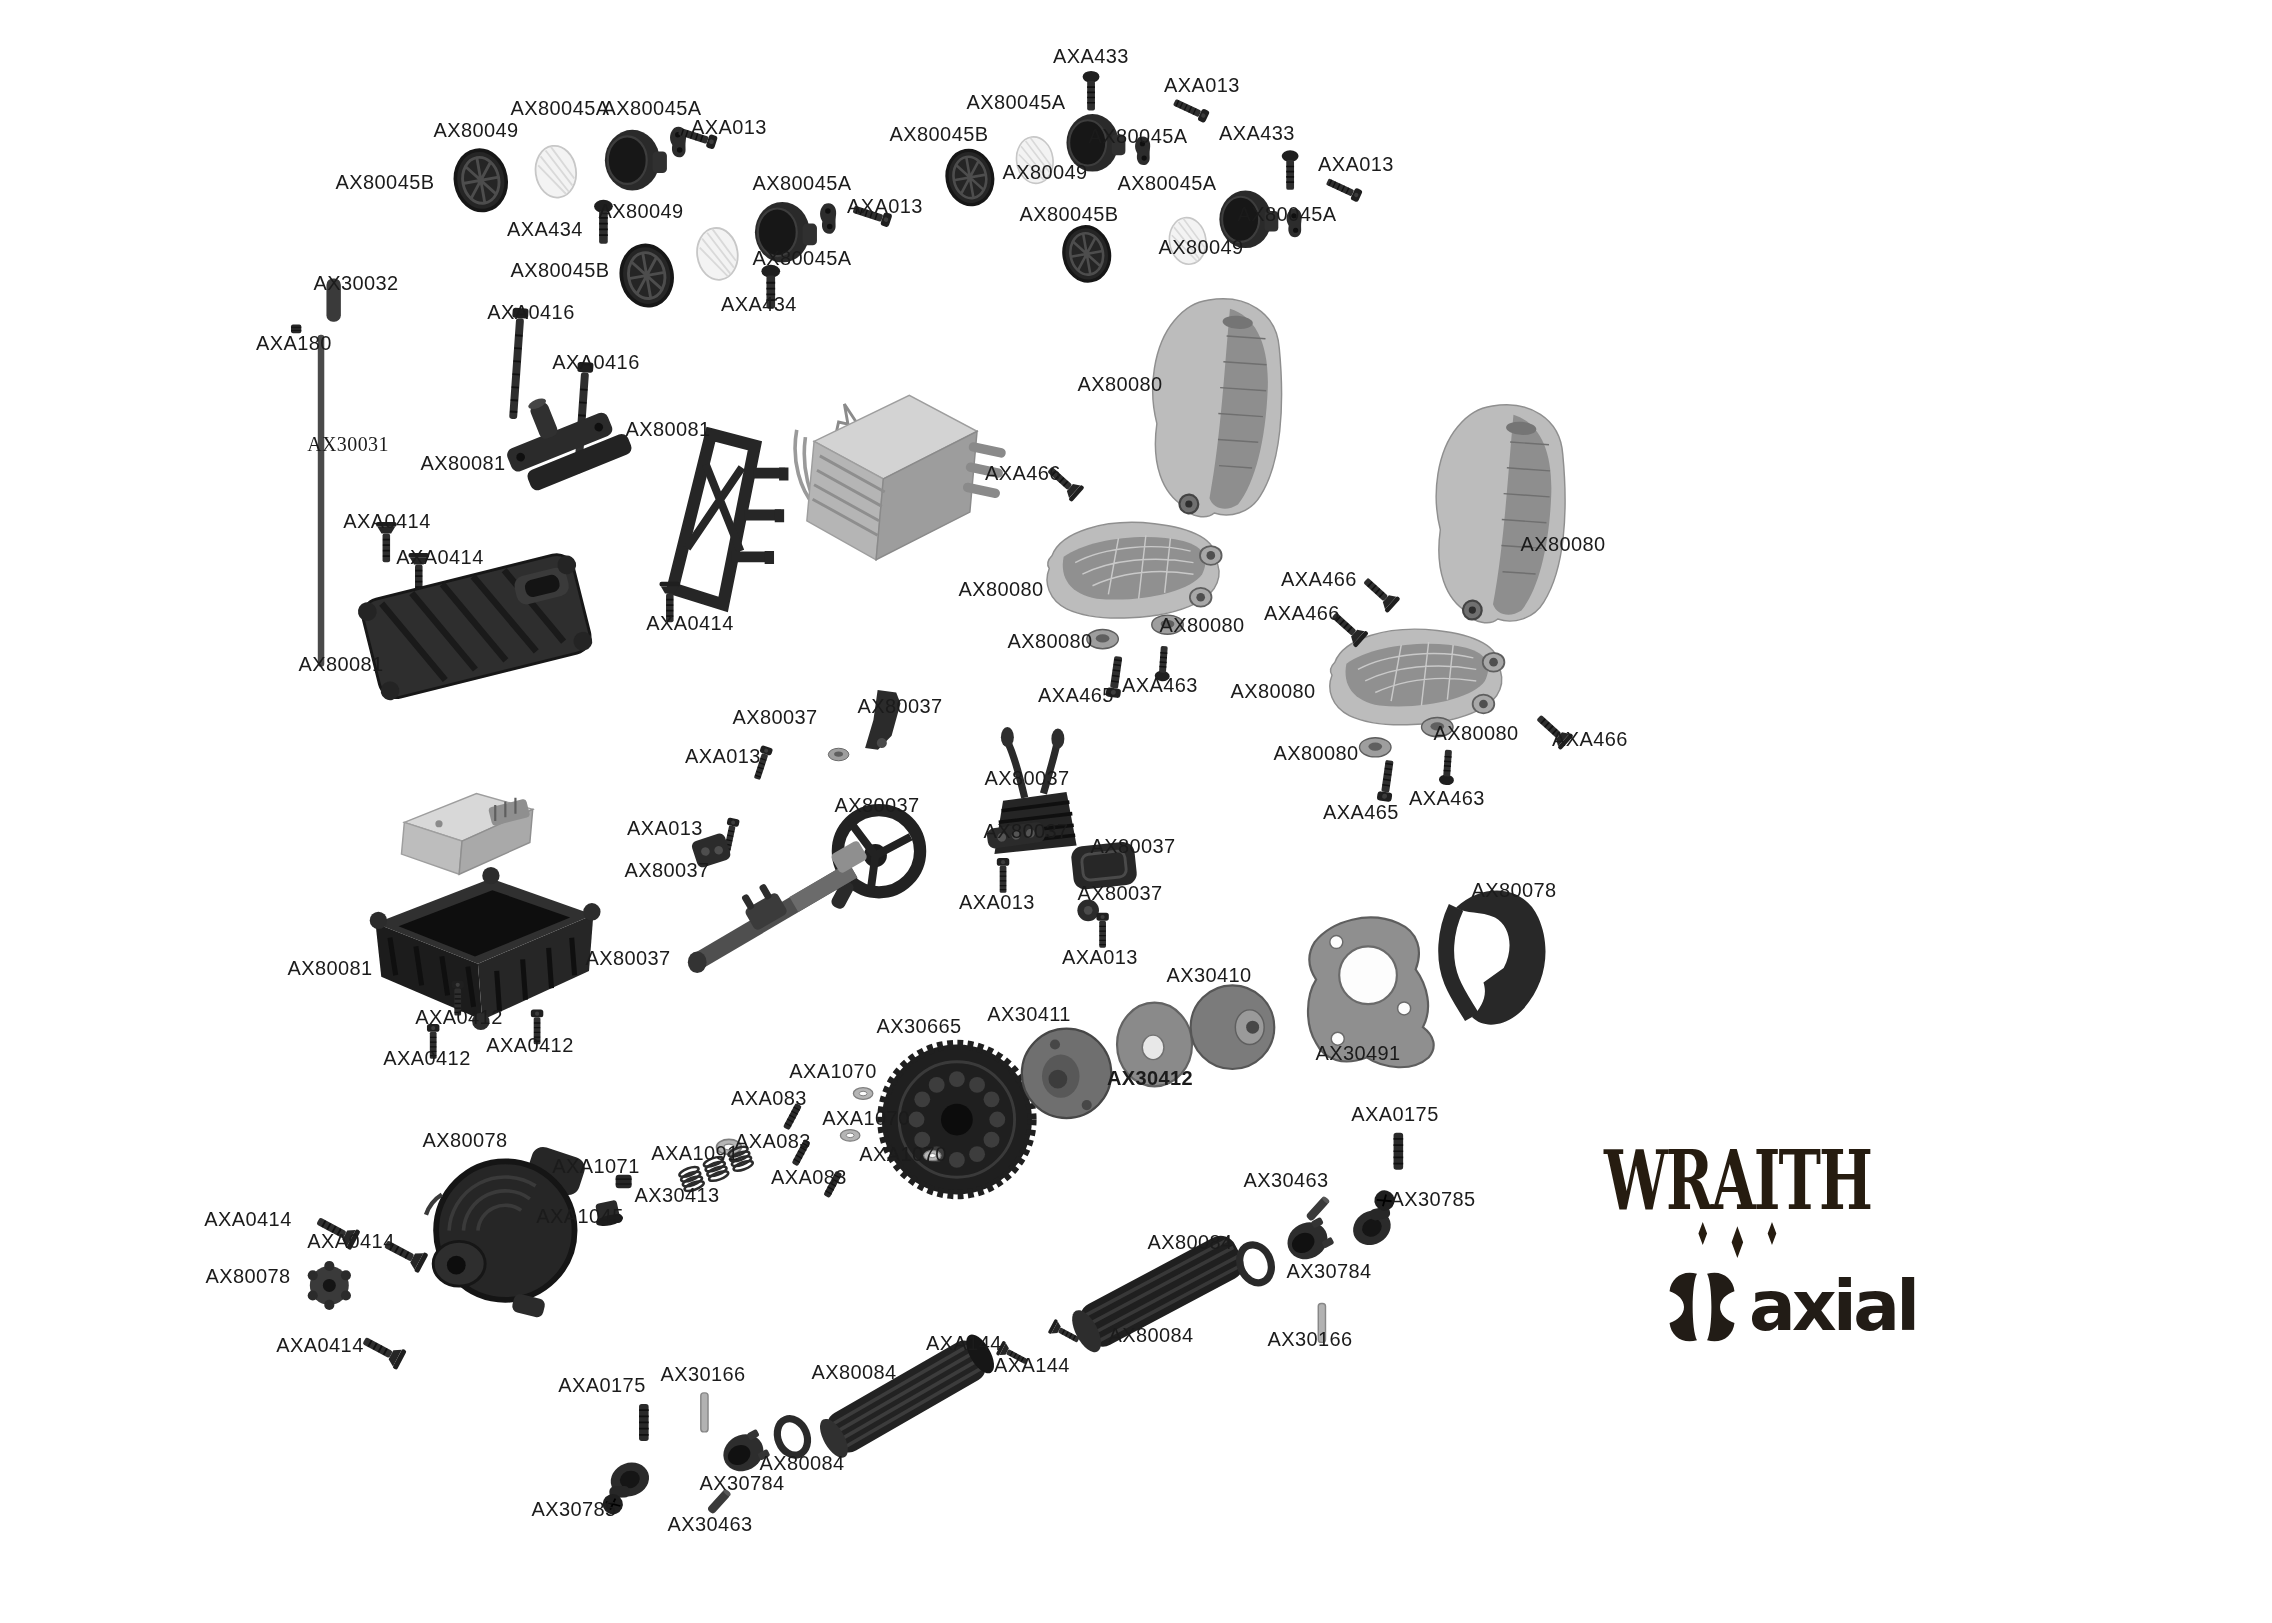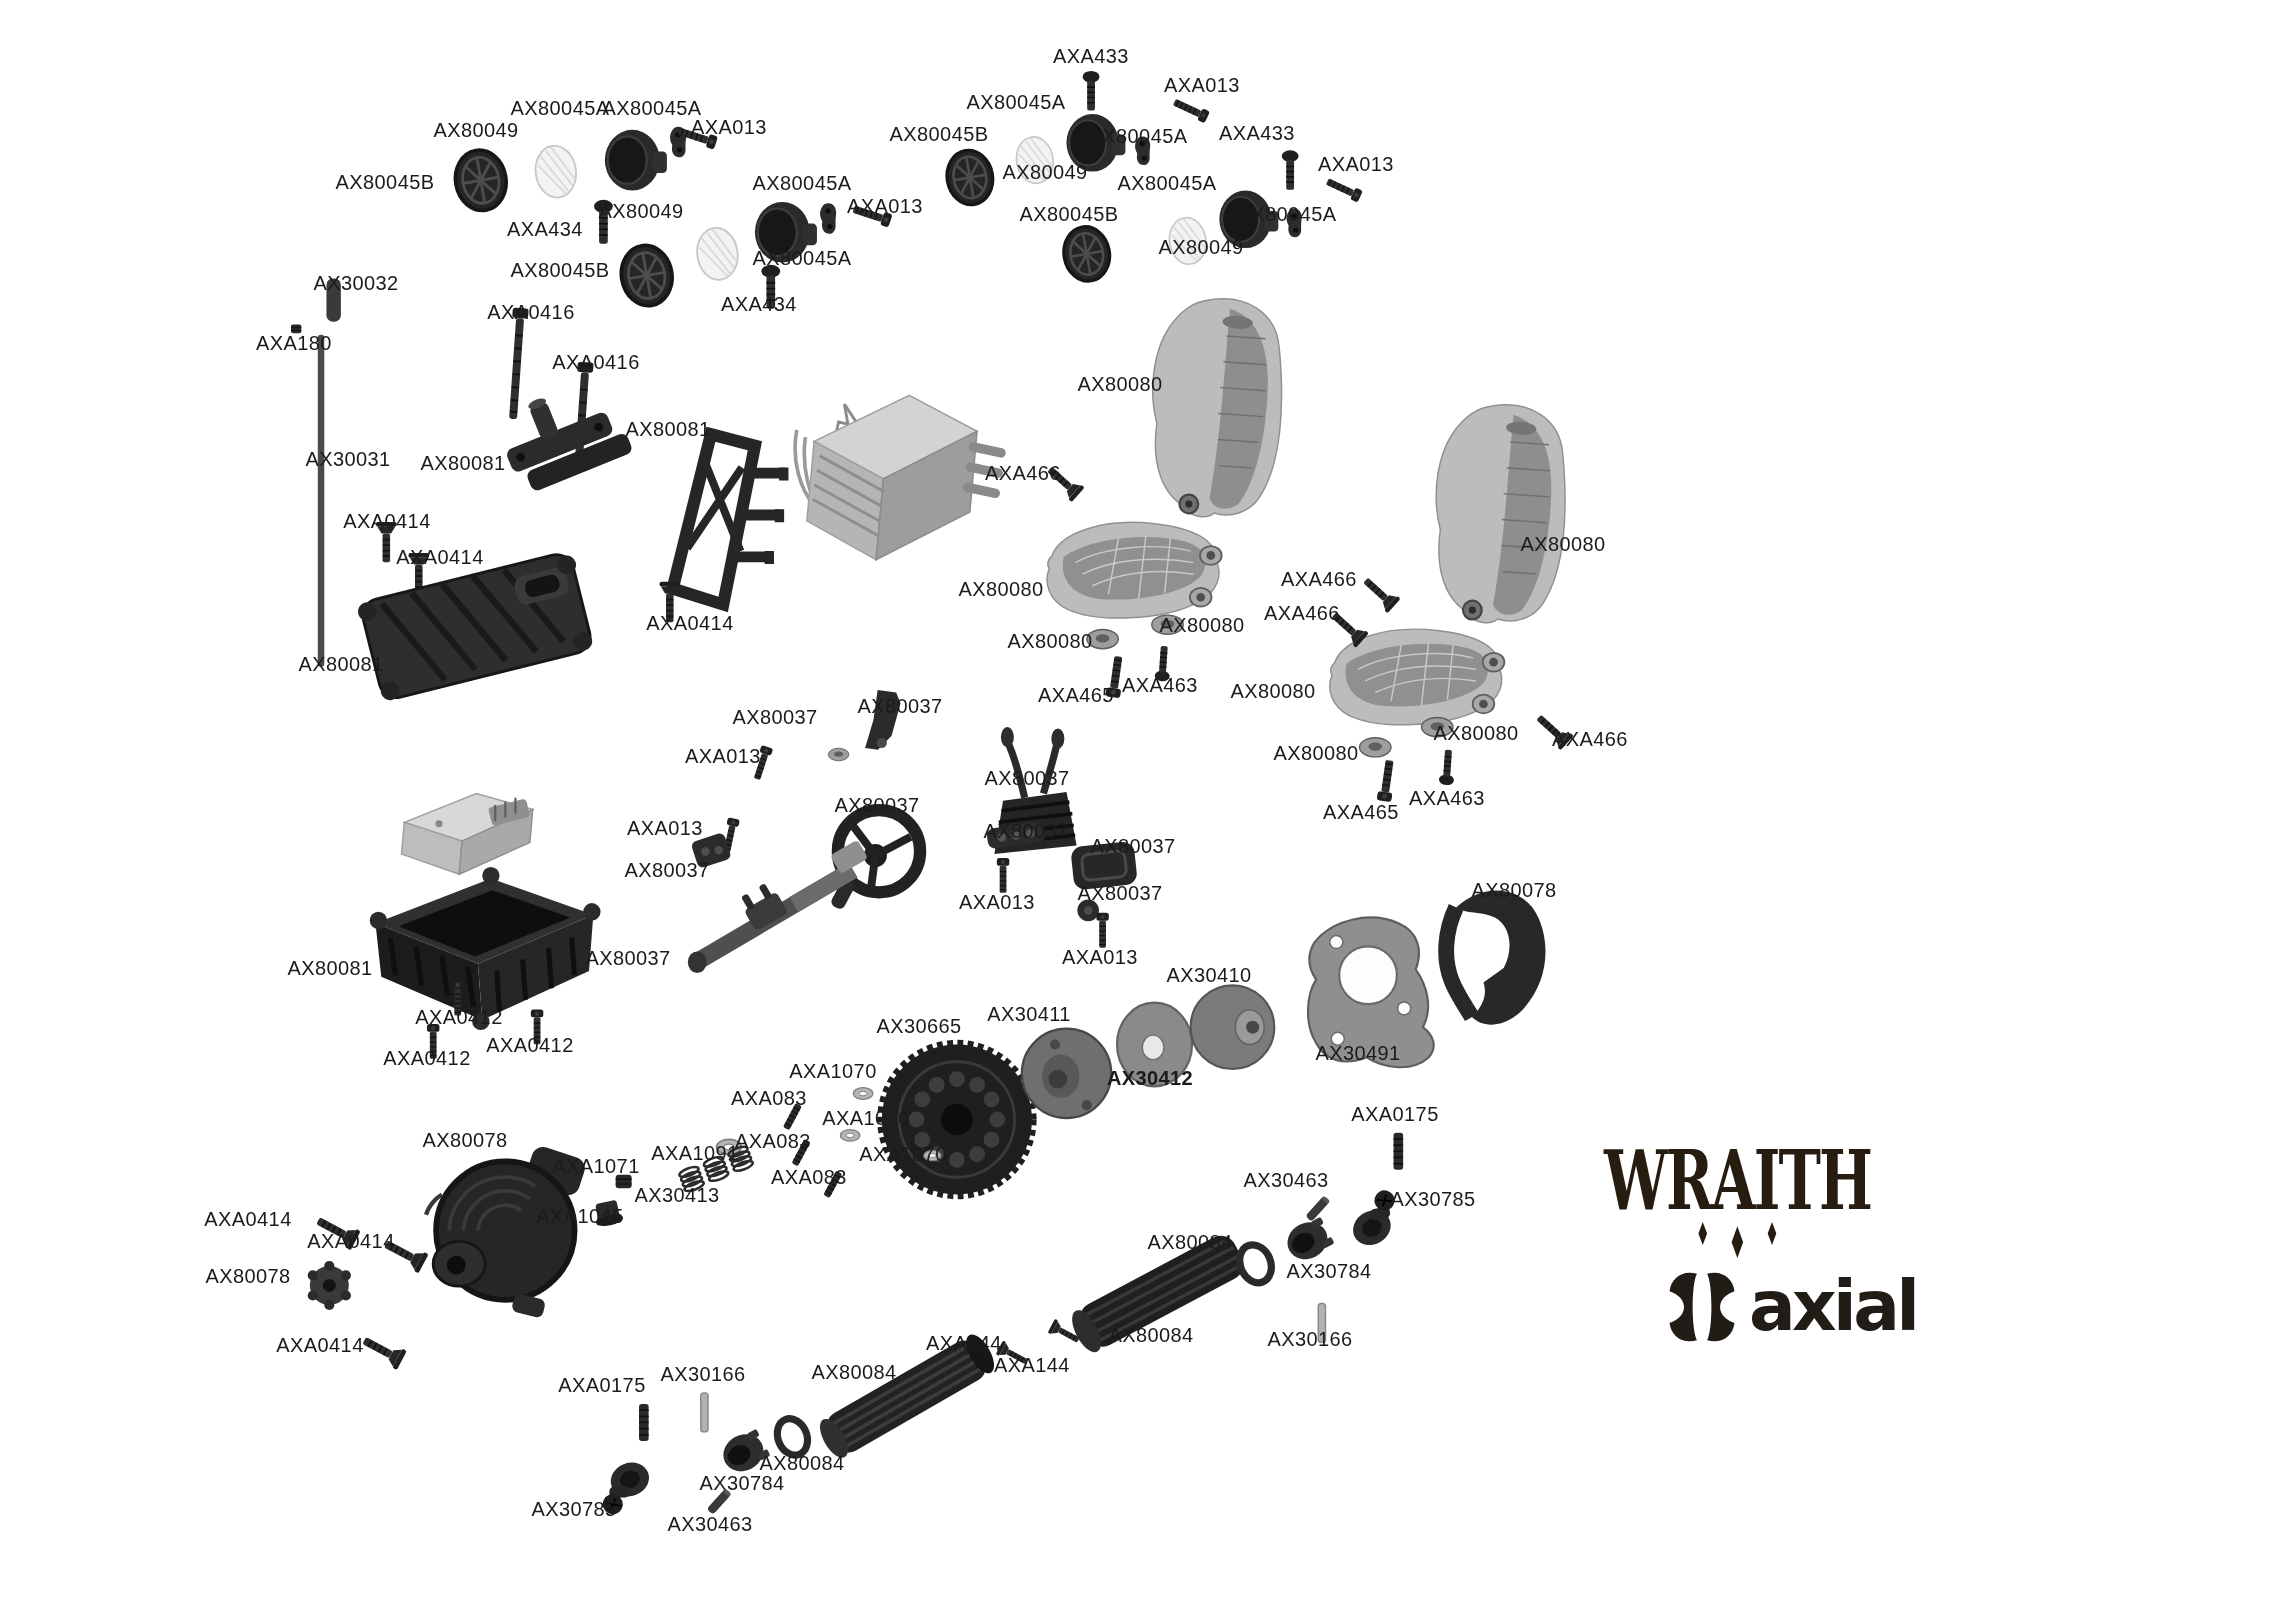--- a/index.html
+++ b/index.html
@@ -456,21 +456,21 @@
       <span class="plabel" style="left: 1045px; top: 172px;">AX80049</span>
       <span class="plabel" style="left: 1356px; top: 164px;">AXA013</span>
       <span class="plabel" style="left: 1167px; top: 183px;">AX80045A</span>
       <span class="plabel" style="left: 1069px; top: 214px;">AX80045B</span>
       <span class="plabel" style="left: 1287px; top: 214px;">AX80045A</span>
       <span class="plabel" style="left: 1201px; top: 247px;">AX80049</span>
       <span class="plabel" style="left: 356px; top: 283px;">AX30032</span>
       <span class="plabel" style="left: 294px; top: 343px;">AXA180</span>
       <span class="plabel" style="left: 531px; top: 312px;">AXA0416</span>
       <span class="plabel" style="left: 596px; top: 362px;">AXA0416</span>
-      <span class="plabel" style="left: 348px; top: 459px;">AX30031</span>
+      <span class="plabel" style="left: 348px; top: 444px; font-family: Liberation Serif, serif;">AX30031</span>
       <span class="plabel" style="left: 463px; top: 463px;">AX80081</span>
       <span class="plabel" style="left: 668px; top: 429px;">AX80081</span>
       <span class="plabel" style="left: 387px; top: 521px;">AXA0414</span>
       <span class="plabel" style="left: 440px; top: 557px;">AXA0414</span>
       <span class="plabel" style="left: 690px; top: 623px;">AXA0414</span>
       <span class="plabel" style="left: 341px; top: 664px;">AX80081</span>
       <span class="plabel" style="left: 1120px; top: 384px;">AX80080</span>
       <span class="plabel" style="left: 1023px; top: 473px;">AXA466</span>
       <span class="plabel" style="left: 1001px; top: 589px;">AX80080</span>
       <span class="plabel" style="left: 1050px; top: 641px;">AX80080</span>

